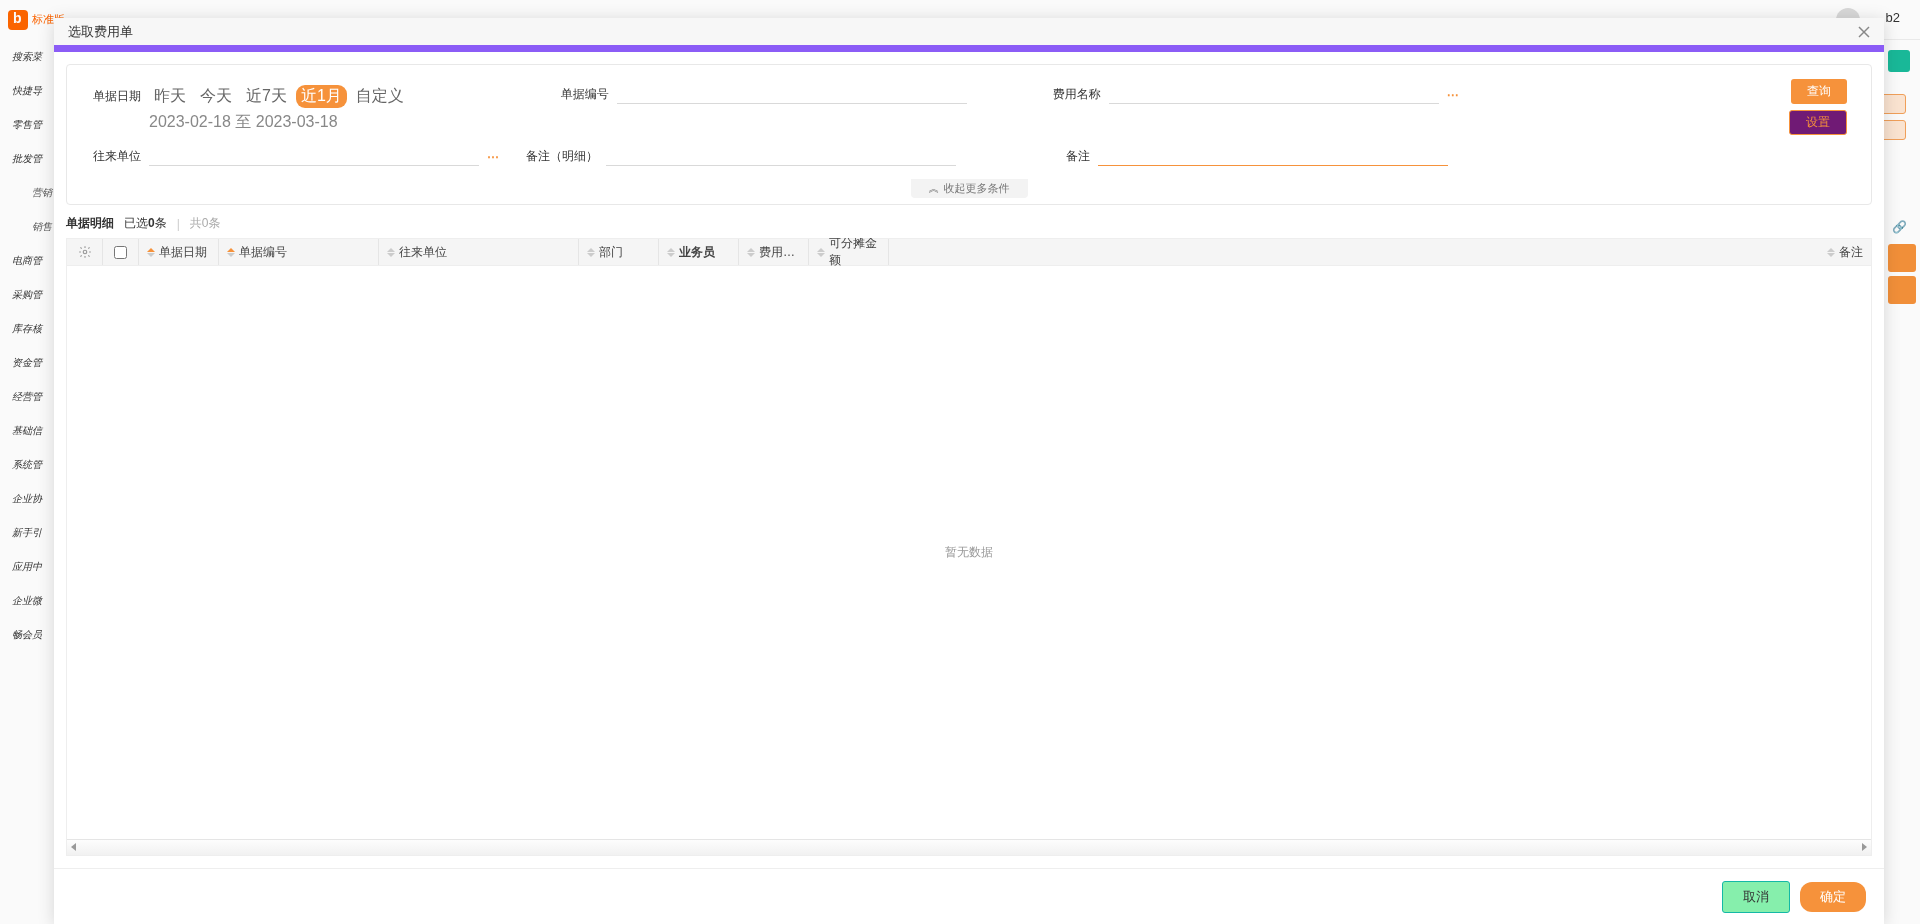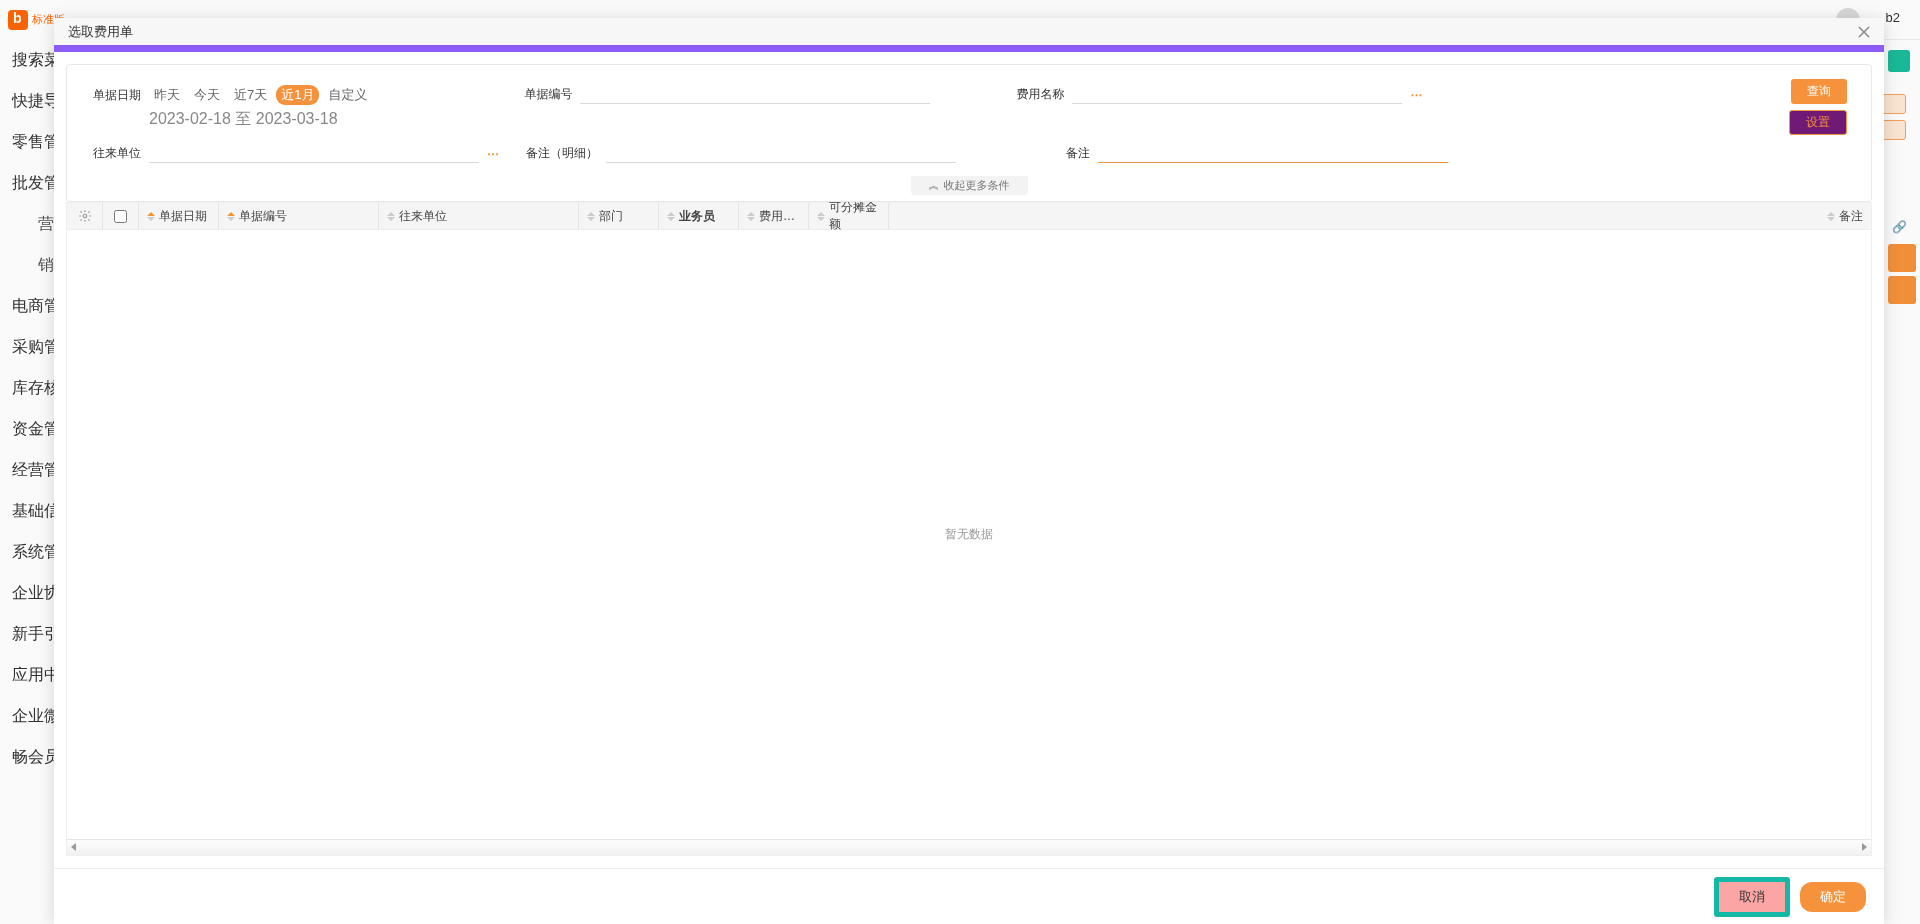--- a/index.html
+++ b/index.html
@@ -57,25 +57,26 @@
 
     .sidebar {
       position: absolute;
       left: 0; top: 40px; bottom: 0;
       width: 93px;
       background: #fff;
       border-right: 1px solid #eee;
     }
     .sidebar-item {
       padding: 10px 12px;
-      font-size: 16px;
+      font-size: 10px;
       color: #333;
       cursor: pointer;
       white-space: nowrap;
       overflow: hidden;
+      font-style: italic;
     }
     .sidebar-sub {
       padding-left: 22px;
       color: #555;
     }
 
     
     .bg-green-btn {
       position:absolute;
       top:50px;
@@ -185,21 +186,21 @@
       font-size: 12px;
       color: #333;
       min-width: 56px;
       text-align: right;
     }
     .filter-label-r { min-width: 70px; }
     .date-presets {
       display: flex;
       align-items: center;
       gap: 4px;
-      font-size: 13px;
+      font-size: 16px;
       color: #666;
     }
     .preset {
       padding: 1px 5px;
       border-radius: 9px;
       cursor: pointer;
     }
     .preset.active {
       background: #f6923b;
       color: #fff;
@@ -375,22 +376,22 @@
     .modal-footer {
       height: 56px;
       border-top: 1px solid #eee;
       display: flex;
       align-items: center;
       justify-content: flex-end;
       gap: 10px;
       padding: 0 18px;
     }
     .btn-default {
-      background:#fca5a5;
-      border:5px solid #14b8a6;
+      background:#86efac;
+      border:1px solid #14b8a6;
       color:#333;
       border-radius:3px;
       padding:6px 20px;
       font-size:13px;
       cursor:pointer;
     }
     .btn-confirm {
       background:#f6923b;
       border:none;
       color:#fff;
@@ -523,20 +524,28 @@
       </div>
 
       <div class="collapse-bar-wrap">
         <div class="collapse-bar">
           <span>︽</span>
           <span>收起更多条件</span>
         </div>
       </div>
     </div>
 
+    <div class="detail-header">
+      <span class="detail-title">单据明细</span>
+      <span class="detail-sel-count">
+        <span>已选</span><span class="bold">0</span><span>条</span>
+      </span>
+      <span style="color:#ccc;">|</span>
+      <span class="detail-total">共0条</span>
+    </div>
 
     <div class="table-wrap">
       <div class="thead">
         <div class="th th-gear">
           <svg width="14" height="14" viewBox="0 0 24 24">
             <circle cx="12" cy="12" r="3" fill="none" stroke="#999" stroke-width="2"></circle>
             <path d="M12 2v3M12 19v3M4.2 4.2l2.1 2.1M17.7 17.7l2.1 2.1M2 12h3M19 12h3M4.2 19.8l2.1-2.1M17.7 6.3l2.1-2.1" stroke="#999" stroke-width="2"></path>
           </svg>
         </div>
         <div class="th th-check">

